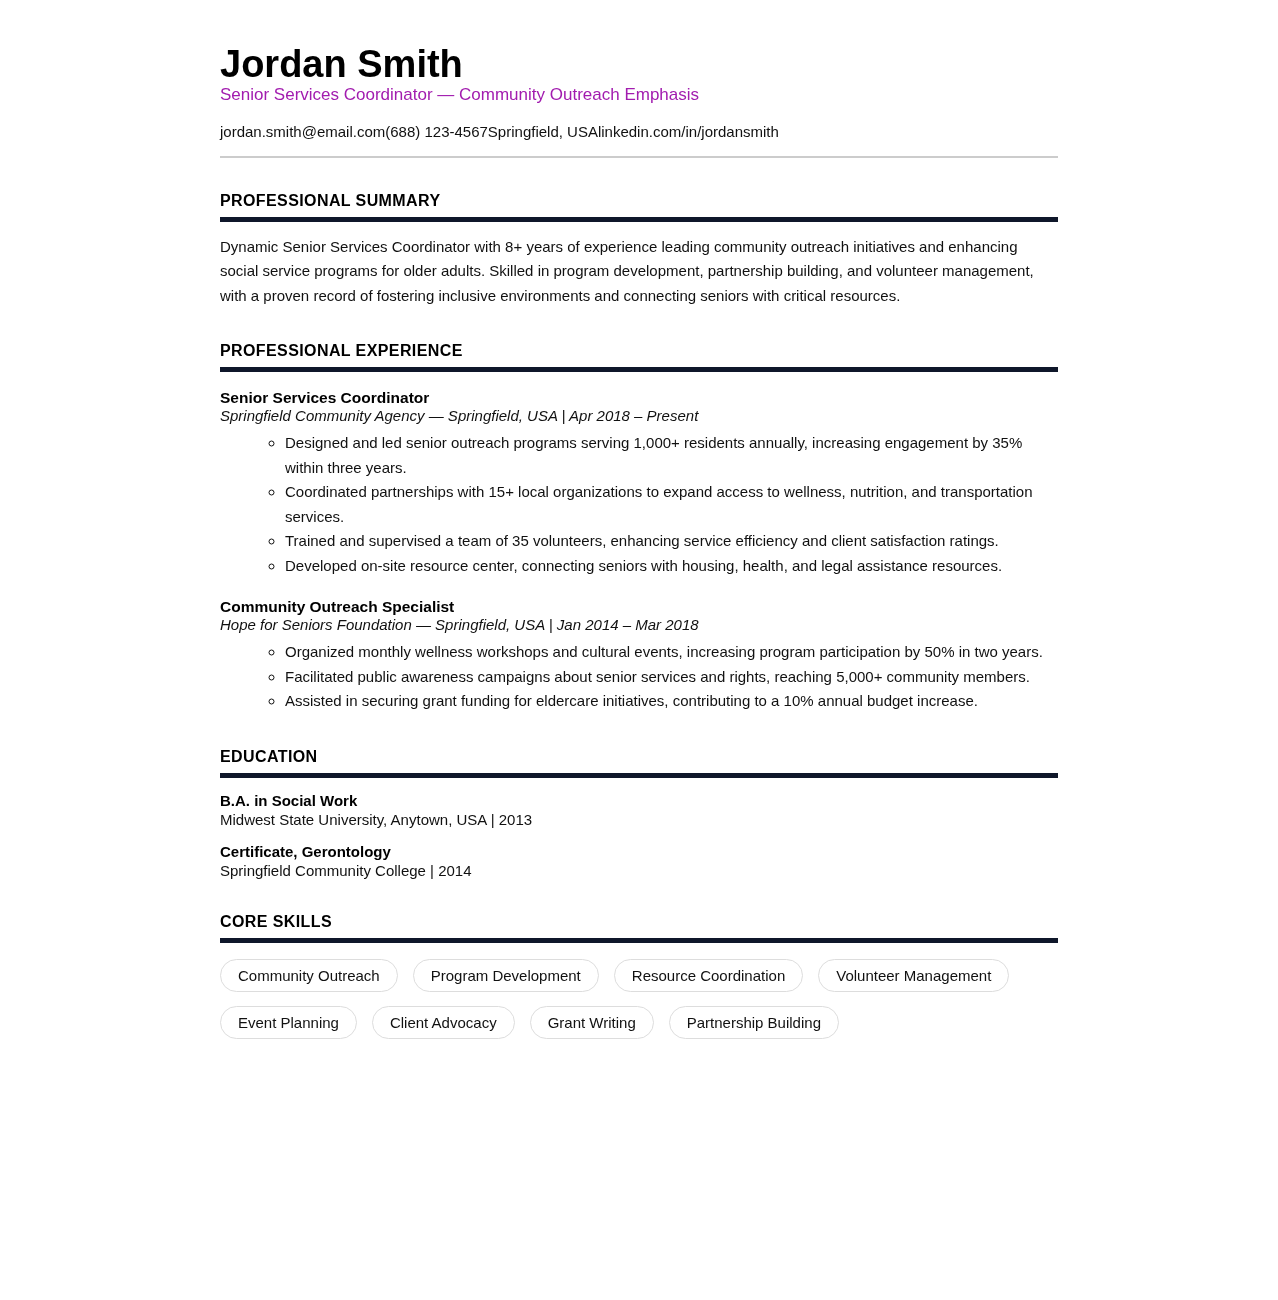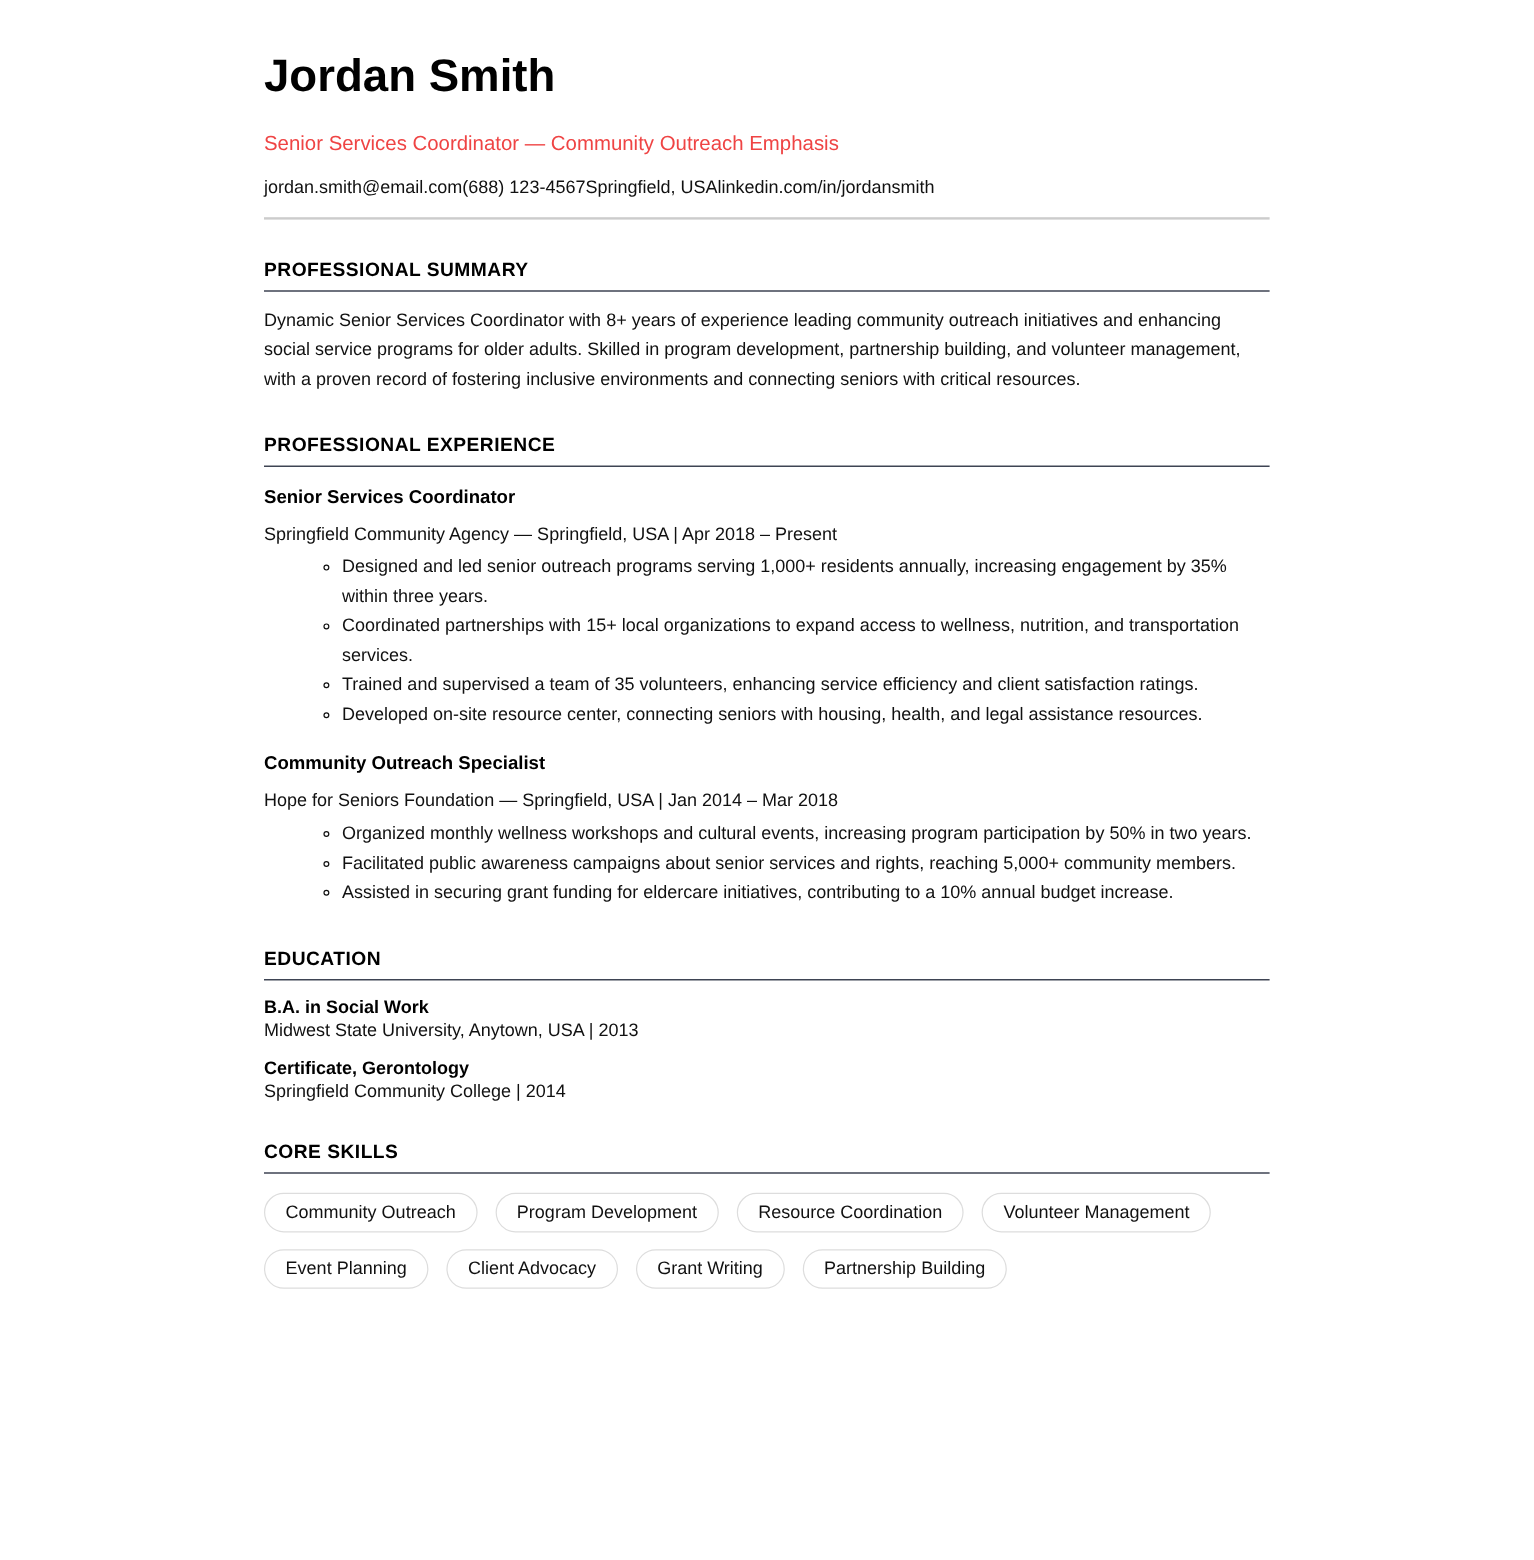--- a/index.html
+++ b/index.html
@@ -7,40 +7,40 @@
     width: 1278px;
     min-height: 1300px;
     font-family: "Liberation Sans", "DejaVu Sans", sans-serif;
     color: #111111;
     -webkit-font-smoothing: antialiased;
   }
   .page { width: 838px; margin: 0 auto; padding-top: 45px; padding-bottom: 120px; }
 
   
   .name { font-size: 38px; font-weight: 700; color: #000; margin: 0; line-height: 1.05; }
-  .subtitle { font-size: 17px; color: #ef4444; margin-top: 25px; }
+  .subtitle { font-size: 17px; color: #a21caf; margin-top: 0; }
   .contact-row { display: flex; font-size: 15px; color: #111; margin-top: 18px; }
   .contact-divider { border: none; border-top: 2px solid #cccccc; margin: 16px 0 0 0; }
 
   
   .section { margin-top: 34px; }
   .section-heading {
     font-size: 16px; font-weight: 700; color: #000;
     letter-spacing: 0.4px;
     padding-bottom: 7px;
-    border-bottom: 1px solid #0f172a;
+    border-bottom: 5px solid #0f172a;
     margin: 0;
   }
   .summary-text { font-size: 15px; line-height: 24.5px; margin-top: 13px; color: #111; }
 
   
   .job { margin-top: 17px; }
   .job + .job { margin-top: 20px; }
   .job-title { font-size: 15.5px; font-weight: 700; color: #000; margin: 0; }
-  .job-meta { font-size: 15px; color: #111; margin-top: 13px; }
+  .job-meta { font-size: 15px; font-style: italic; color: #111; margin-top: 0; }
   ul.bullets {
     list-style-type: circle;
     margin: 7px 0 0 0;
     padding-left: 65px;
     font-size: 15px;
     line-height: 24.5px;
     color: #111;
   }
 
   

